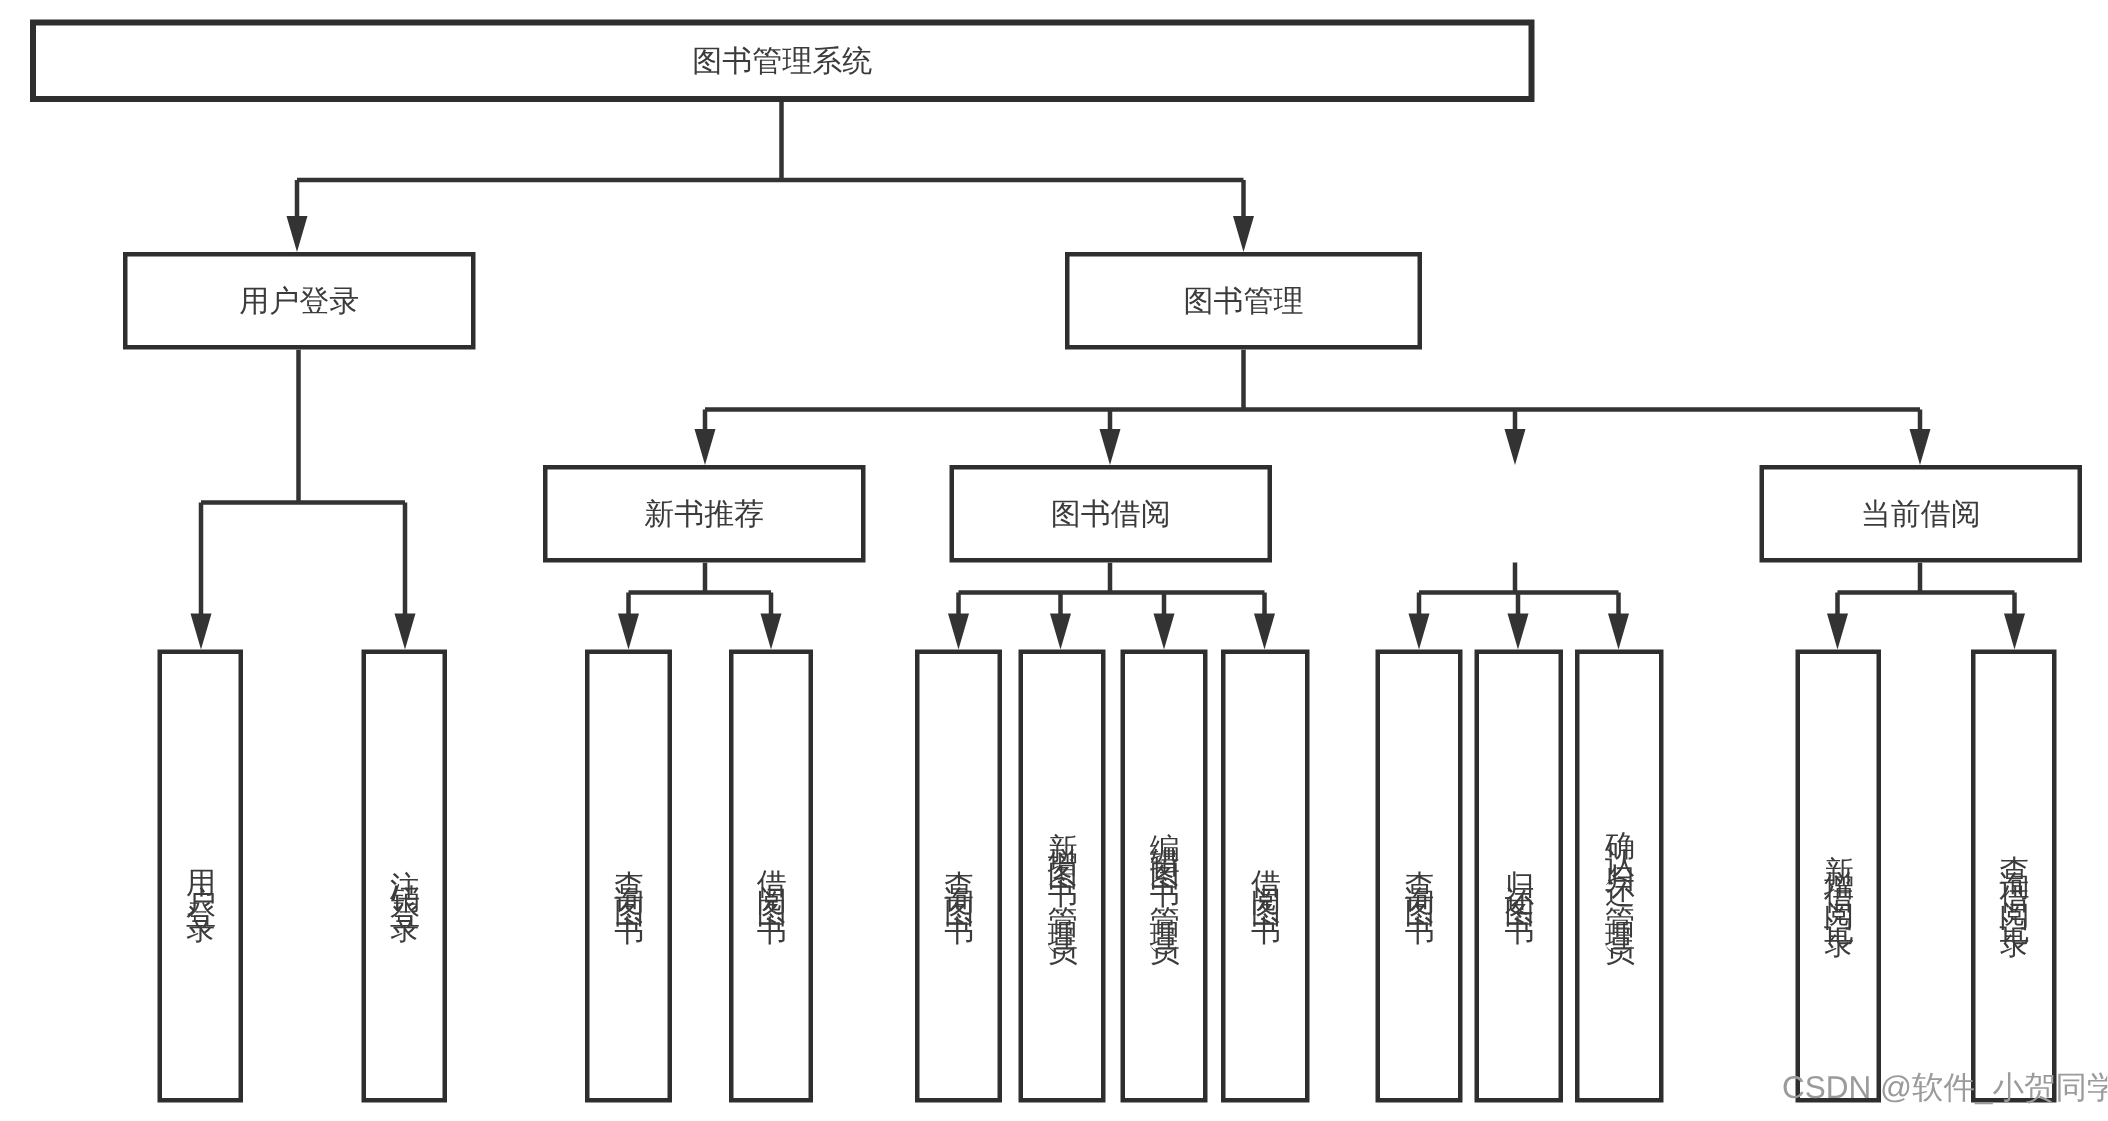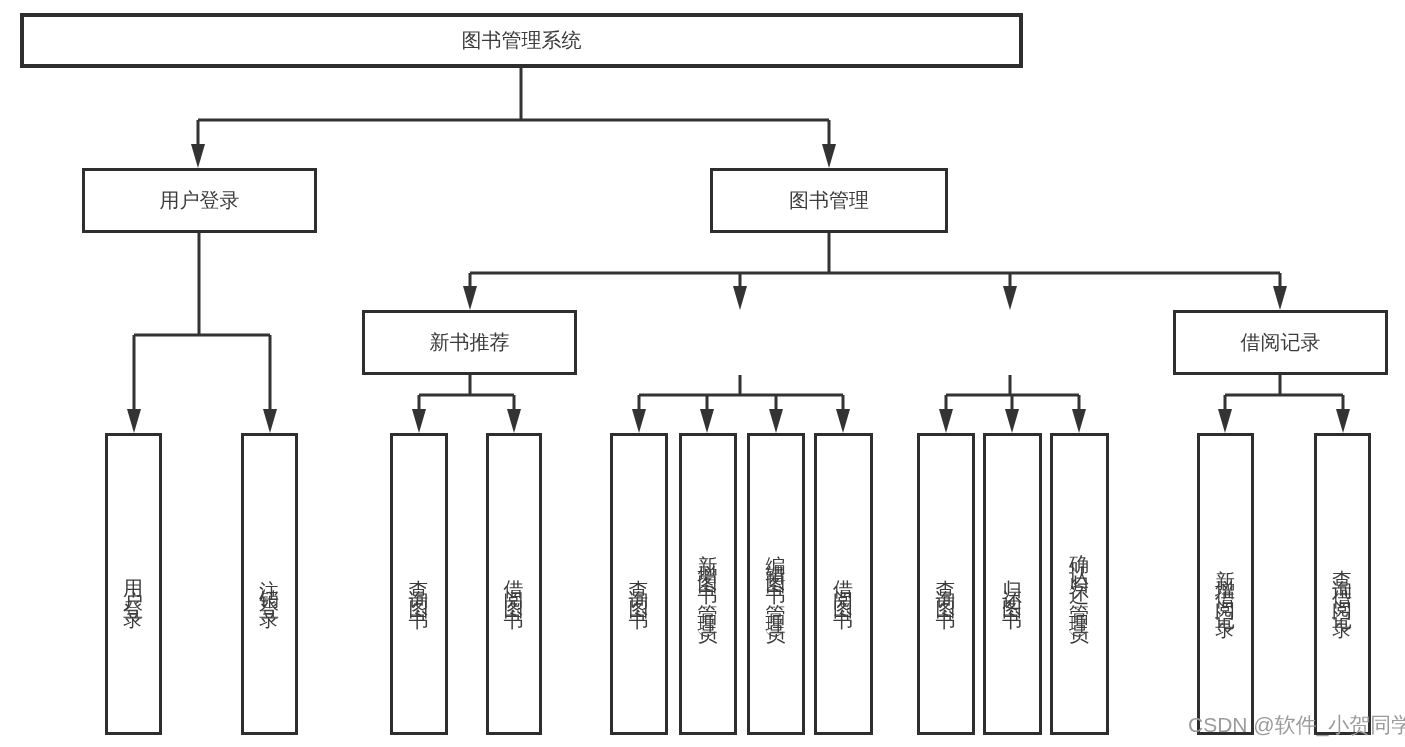--- a/index.html
+++ b/index.html
@@ -108,22 +108,25 @@
   <div class="node l2" style="left:82px; width:235px;">
     <span class="lbl">用户登录</span>
   </div>
   <div class="node l3" style="left:362px;">
     <span class="lbl">新书推荐</span>
   </div>
 
   <div class="node l2" style="left:710px; width:238px;">
     <span class="lbl">图书管理</span>
   </div>
+  <div class="node l3" style="left:633px;">
+    <span class="lbl">图书借阅</span>
+  </div>
   <div class="node l3" style="left:1173px;">
-    <span class="lbl">借阅记录</span>
+    <span class="lbl">当前借阅</span>
   </div>
 
   <div class="node leaf" style="left:105px; width:57px;">
     <span class="lbl">用户登录</span>
   </div>
   <div class="node leaf" style="left:241px; width:57px;">
     <span class="lbl">注销登录</span>
   </div>
 
   <div class="node leaf" style="left:390px;">

